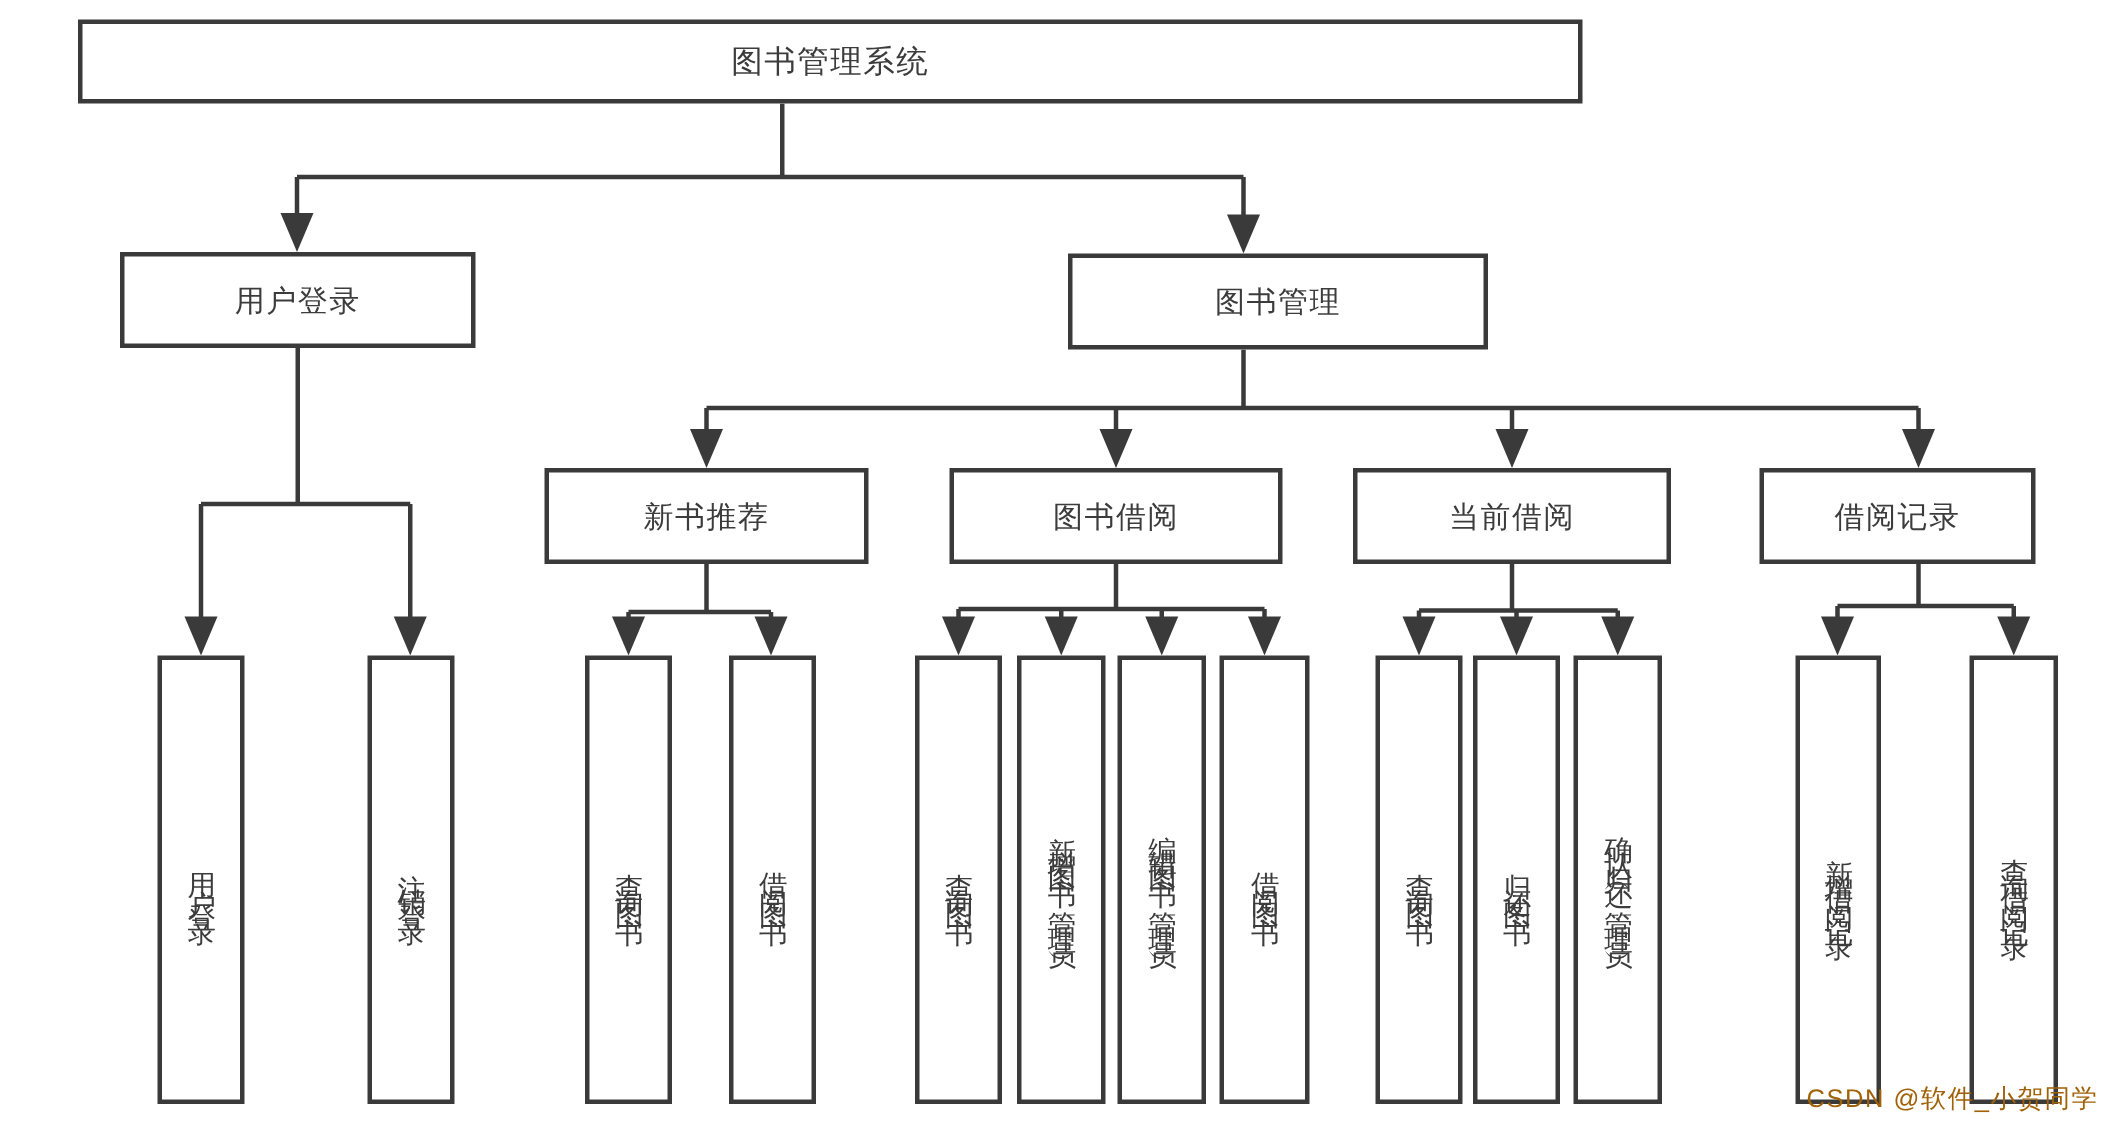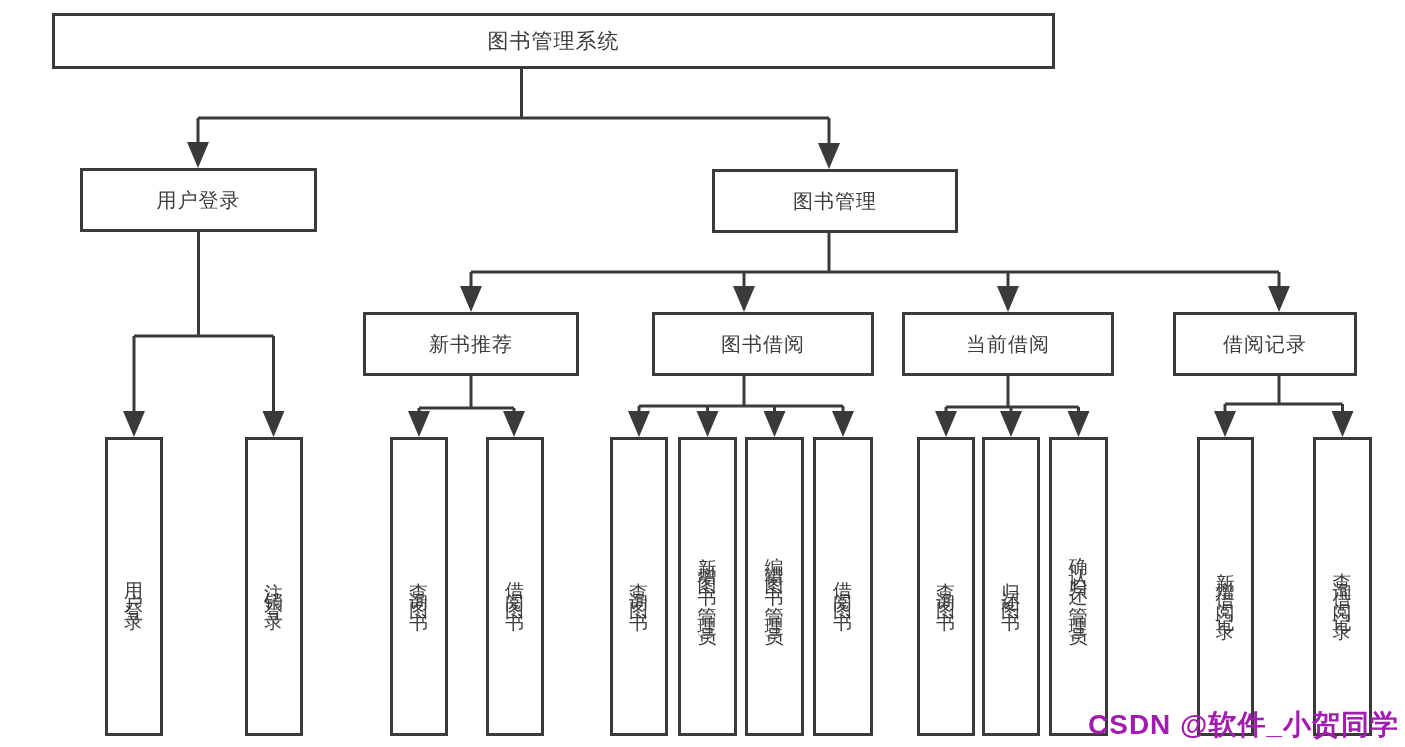--- a/index.html
+++ b/index.html
@@ -45,25 +45,24 @@
     text-orientation: mixed;
     letter-spacing: 10px;
     white-space: nowrap;
     line-height: 1;
   }
   .watermark {
     position: absolute;
     right: 6px;
     bottom: 3px;
     z-index: 3;
-    font-size: 28px;
-    color: #a21caf;
+    font-size: 17px;
+    color: #a16207;
     letter-spacing: 1px;
     white-space: nowrap;
-    font-weight: bold;
   }
 </style>
 </head>
 <body>
 
 <div id="stage">
 
   <svg class="connectors" width="1405" height="747" viewBox="0 0 1405 747" stroke="#3a3a3a" stroke-width="3" fill="#3a3a3a">
 
     <line x1="521.5" y1="69" x2="521.5" y2="118"></line>
@@ -122,24 +121,24 @@
     <line x1="1225" y1="404" x2="1342.5" y2="404"></line>
     <line x1="1225" y1="404" x2="1225" y2="419"></line>
     <line x1="1342.5" y1="404" x2="1342.5" y2="419"></line>
     <polygon points="1214,411 1236,411 1225,437" stroke="none"></polygon>
     <polygon points="1331.5,411 1353.5,411 1342.5,437" stroke="none"></polygon>
   </svg>
 
   <div class="node root" style="left:20px; top:13px; width:1003px; height:56px;margin-left:32px;">图书管理系统</div>
 
   <div class="node lvl" style="left:80px; top:168px; width:237px; height:64px;">用户登录</div>
-  <div class="node lvl" style="left:712px; top:169px; width:246px; height:64px;text-align:right;">图书管理</div>
+  <div class="node lvl" style="left:712px; top:169px; width:280px; height:64px;text-align:right;">图书管理</div>
 
   <div class="node lvl" style="left:363px; top:312px; width:216px; height:64px;font-family:Liberation Serif, serif;">新书推荐</div>
-  <div class="node lvl" style="left:633px; top:312px; width:222px; height:64px;margin-left:19px;">图书借阅</div>
+  <div class="node lvl" style="left:633px; top:312px; width:222px; height:64px;">图书借阅</div>
   <div class="node lvl" style="left:902px; top:312px; width:212px; height:64px;">当前借阅</div>
   <div class="node lvl" style="left:1173px; top:312px; width:184px; height:64px;">借阅记录</div>
 
   <div class="node leaf" style="left:105px; top:437px; width:58px; height:299px;">
     <span class="vtext">用户登录</span>
   </div>
   <div class="node leaf" style="left:245px; top:437px; width:58px; height:299px;">
     <span class="vtext">注销登录</span>
   </div>
 

